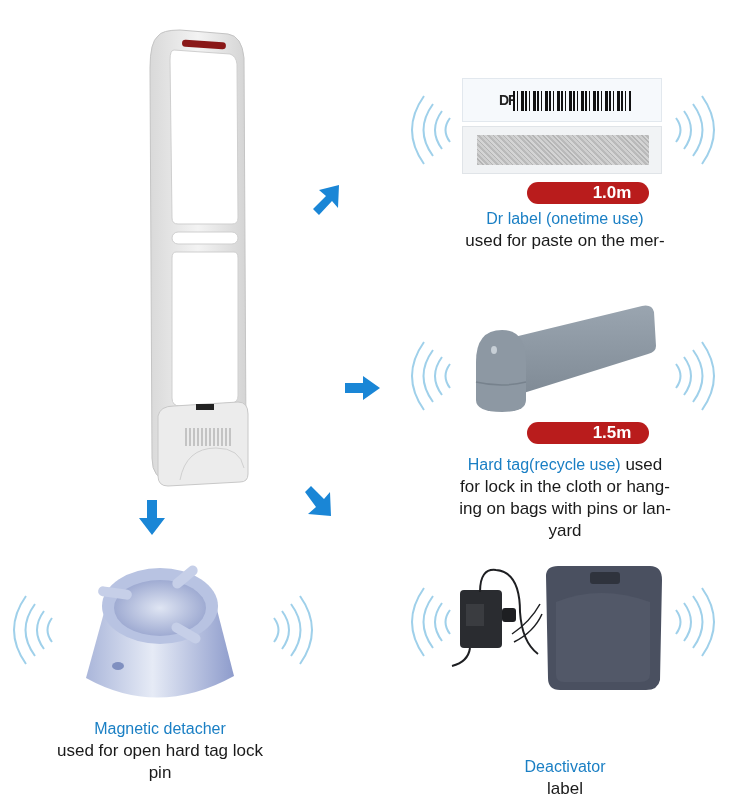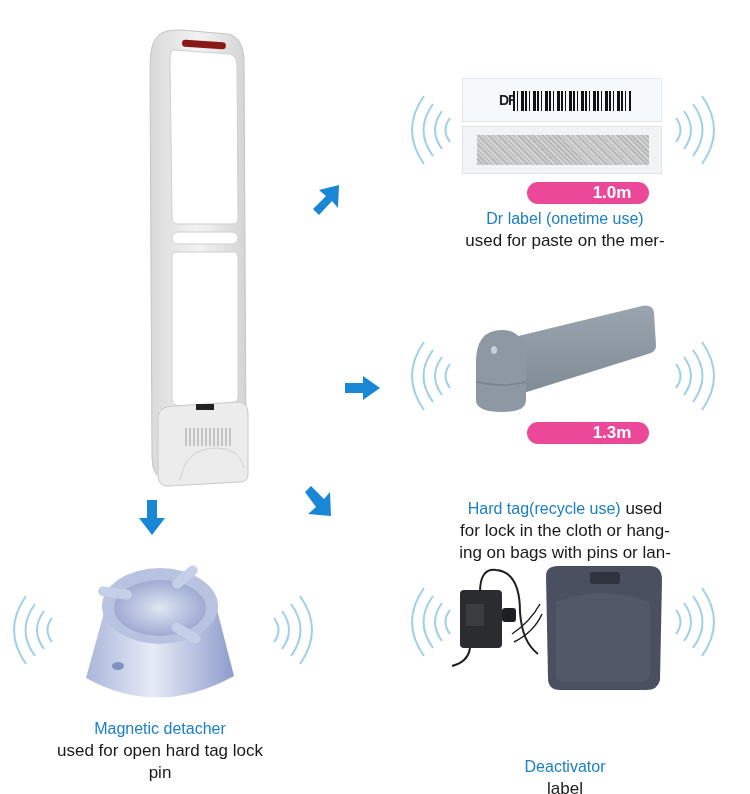--- a/index.html
+++ b/index.html
@@ -1,21 +1,21 @@
 <!DOCTYPE html>
 <html><head>
 <meta charset="utf-8">
 <style>
   html, body { margin:0; padding:0; background:#ffffff; }
   body { width:750px; height:794px; position:relative; overflow:hidden;
          font-family:"Liberation Sans", sans-serif; }
   .abs { position:absolute; }
   .caption { position:absolute; text-align:center; font-size:17px; line-height:22px; color:#1a1a1a; }
   .caption .title { color:#1a7fc4; font-weight:normal; font-size:16px; }
-  .badge { position:absolute; height:22px; border-radius:11px; background:#ec4899;
+  .badge { position:absolute; height:22px; border-radius:11px; background:#b91c1c;
            color:#fff; font-weight:bold; font-size:17px; line-height:22px; text-align:center;padding-left:48px; }
   .waves { position:absolute; }
 </style>
 </head>
 <body>
 
 <div class="abs" style="left:140px;top:28px;width:110px;height:460px;">
   <svg width="110" height="460" viewBox="0 0 110 460">
     <defs>
       <linearGradient id="gg" x1="0" x2="1">
@@ -125,23 +125,23 @@
       <stop offset="0" stop-color="#9aa5b0"></stop>
         <stop offset="1" stop-color="#7f8a95"></stop>
     </linearGradient>
   </defs>
   <path d="M28 38 L168 4 Q178 2 180 10 L182 44 Q182 50 174 52 L40 94 Z" fill="url(#tg)"></path>
   <path d="M2 60 Q2 28 28 28 Q52 28 52 60 L52 98 Q52 110 28 110 Q2 110 2 98 Z" fill="#8d98a3"></path>
   <ellipse cx="20" cy="48" rx="3" ry="4" fill="#c7cfd6"></ellipse>
   <path d="M2 80 Q28 86 52 80" fill="none" stroke="#77828d" stroke-width="1.5"></path>
 </svg>
 
-<div class="badge" style="left:527px;top:422px;width:74px;">1.3m</div>
-
-<div class="caption" style="left:430px;top:454px;width:270px;margin-top:44px;">
+<div class="badge" style="left:527px;top:422px;width:74px;">1.5m</div>
+
+<div class="caption" style="left:430px;top:454px;width:270px;">
   <div>
     <span class="title">Hard tag(recycle use)</span><span> used</span>
   </div>
   <div>for lock in the cloth or hang-</div>
   <div>ing on bags with pins or lan-</div>
   <div>yard</div>
 </div>
 
 <svg class="waves" style="left:10px;top:592px;" width="46" height="76" viewBox="0 0 46 76">
   <g fill="none" stroke="#9fd0ea" stroke-width="2">

